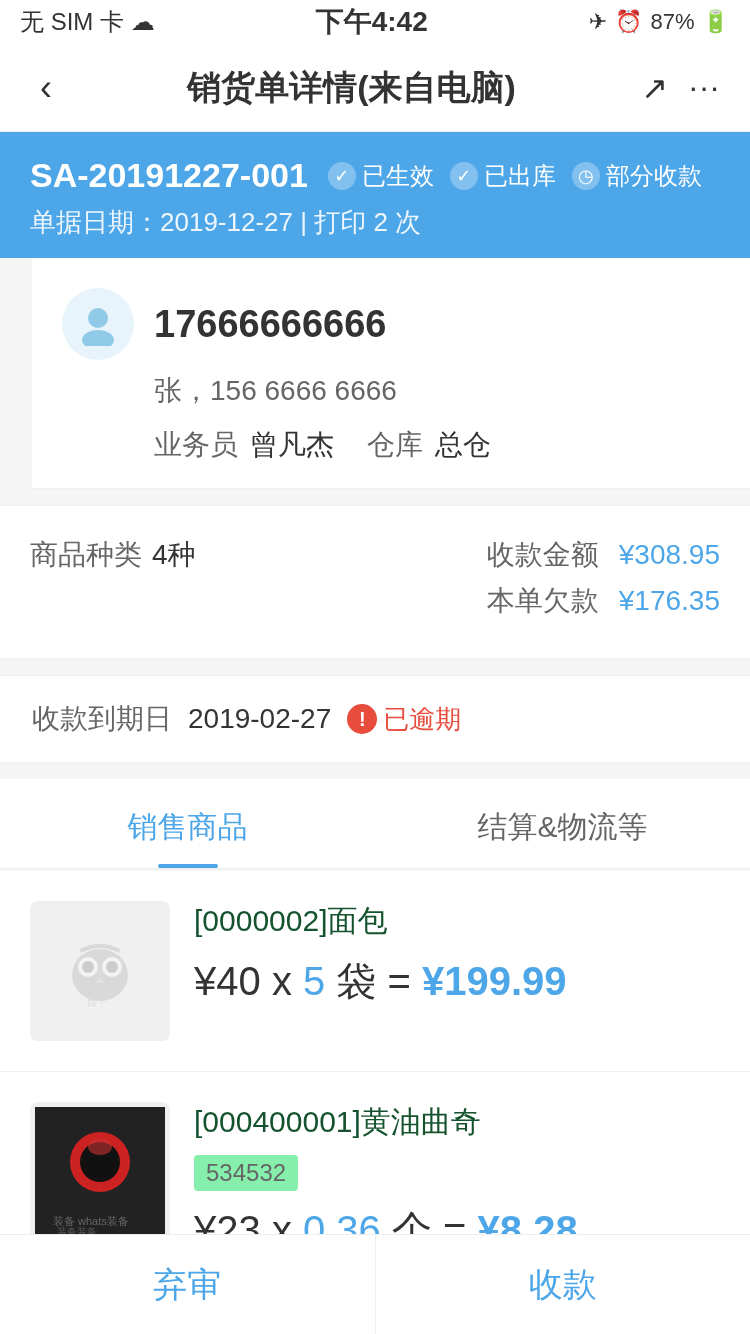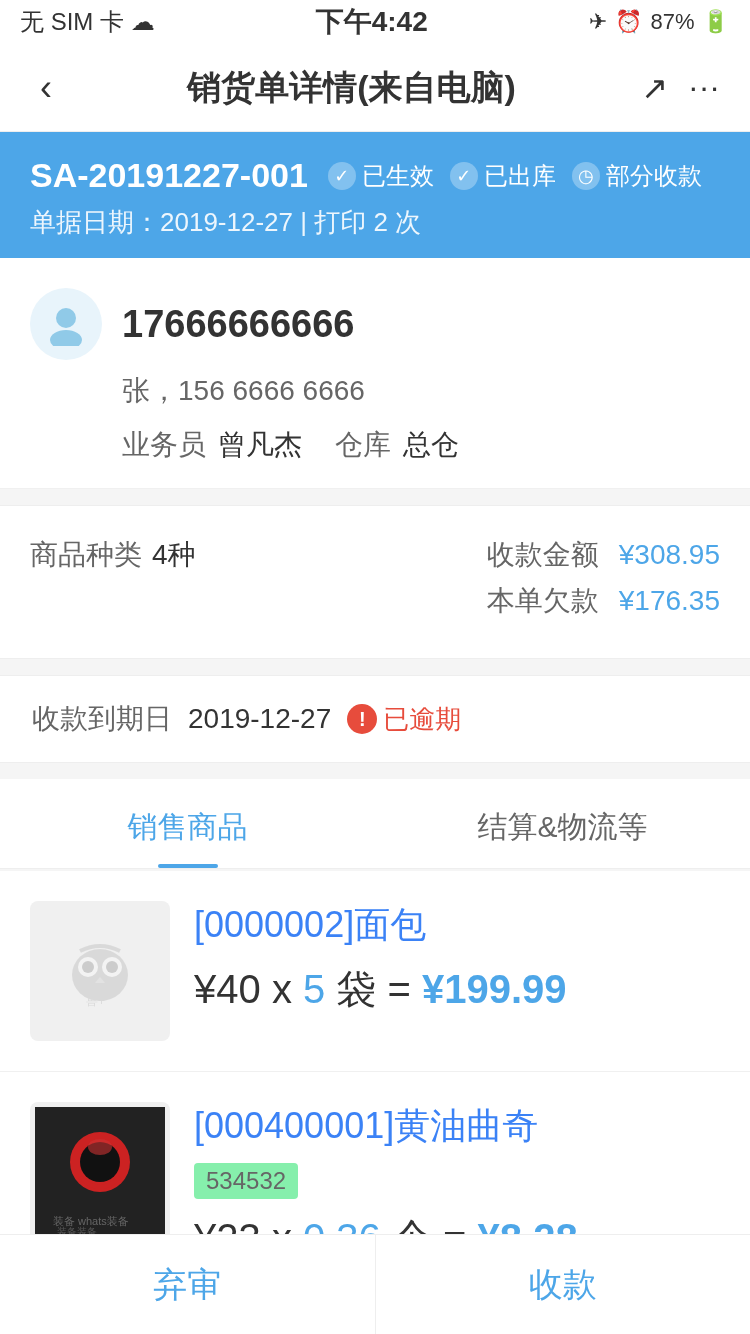--- a/index.html
+++ b/index.html
@@ -102,20 +102,21 @@
       font-size: 26px;
       color: rgba(255,255,255,0.9);
     }
 
     
     .customer-section {
       background: #fff;
       padding: 30px 30px 24px;
       margin-top: 0;
       border-bottom: 1px solid #f0f0f0;
+      margin-left: 32px;
     }
     .customer-row {
       display: flex;
       align-items: center;
       gap: 20px;
       margin-bottom: 12px;
     }
     .avatar {
       width: 72px;
       height: 72px;
@@ -270,22 +271,22 @@
       background: #f0f0f0;
       border-radius: 8px;
       flex-shrink: 0;
       display: flex;
       align-items: center;
       justify-content: center;
       overflow: hidden;
     }
     .product-info { flex: 1; }
     .product-name {
-      font-size: 36px;
-      color: #3b82f6;
+      font-size: 30px;
+      color: #14532d;
       margin-bottom: 12px;
       font-weight: 500;
     }
     .product-batch {
       display: inline-block;
       background: #86efac;
       border-radius: 4px;
       padding: 4px 12px;
       font-size: 24px;
       color: #666;
@@ -407,21 +408,21 @@
       <div class="summary-price-row">
         <span class="summary-price-label">本单欠款</span>
         <span class="summary-price-val">¥176.35</span>
       </div>
     </div>
   </div>
 </div>
 
 <div class="due-section">
   <span class="due-label">收款到期日</span>
-  <span class="due-date">2019-12-27</span>
+  <span class="due-date">2019-02-27</span>
   <div class="overdue-badge">
     <div class="overdue-icon">!</div>
     <span>已逾期</span>
   </div>
 </div>
 
 <div class="tabs-section">
   <div class="tabs-row">
     <div class="tab-item active">
       <span>销售商品</span>

